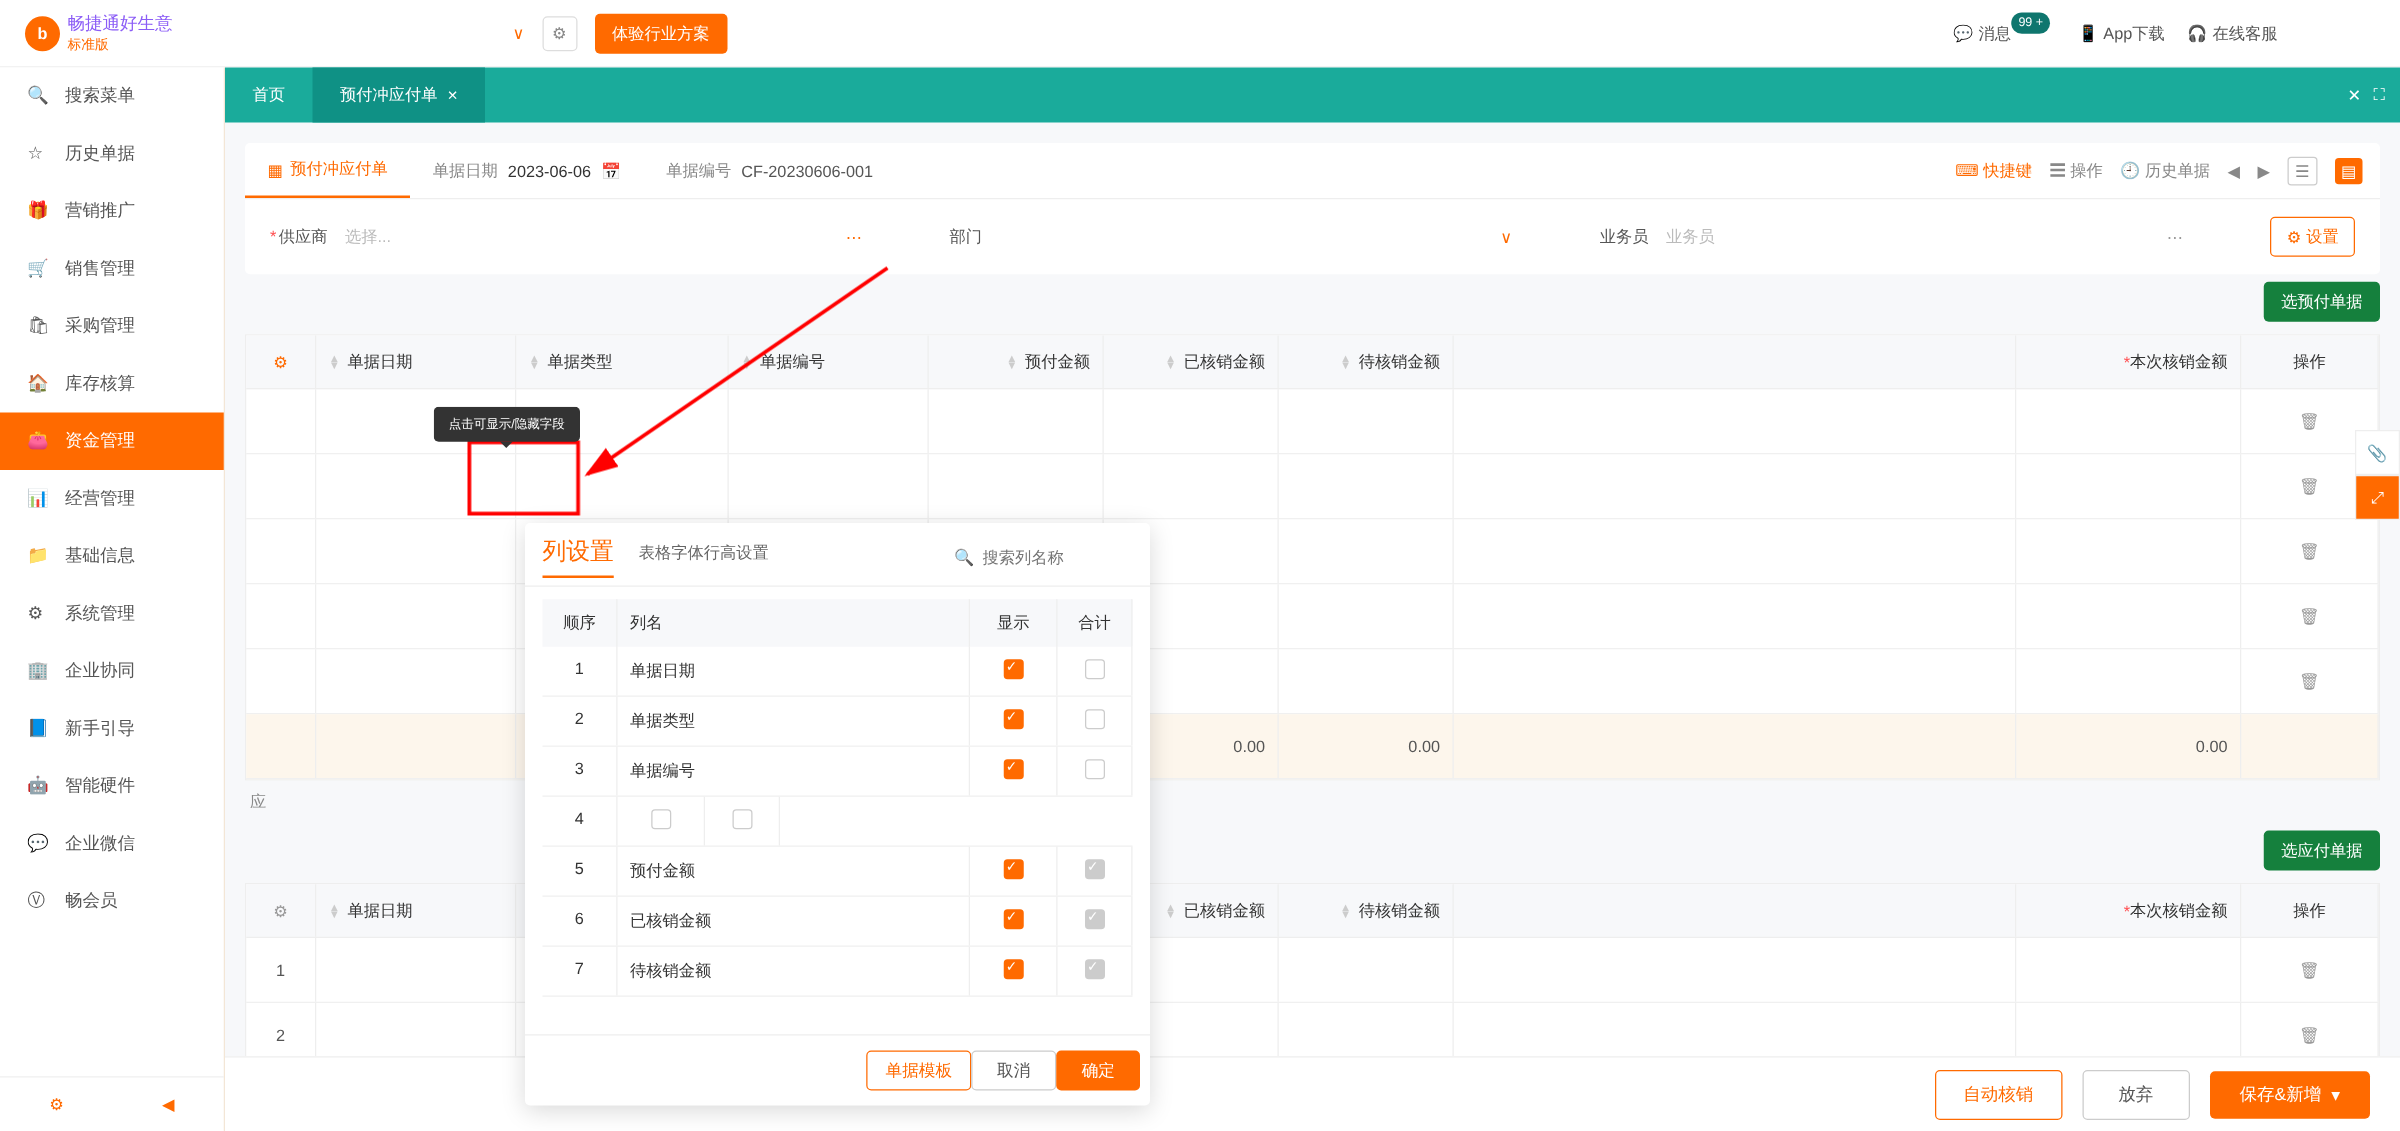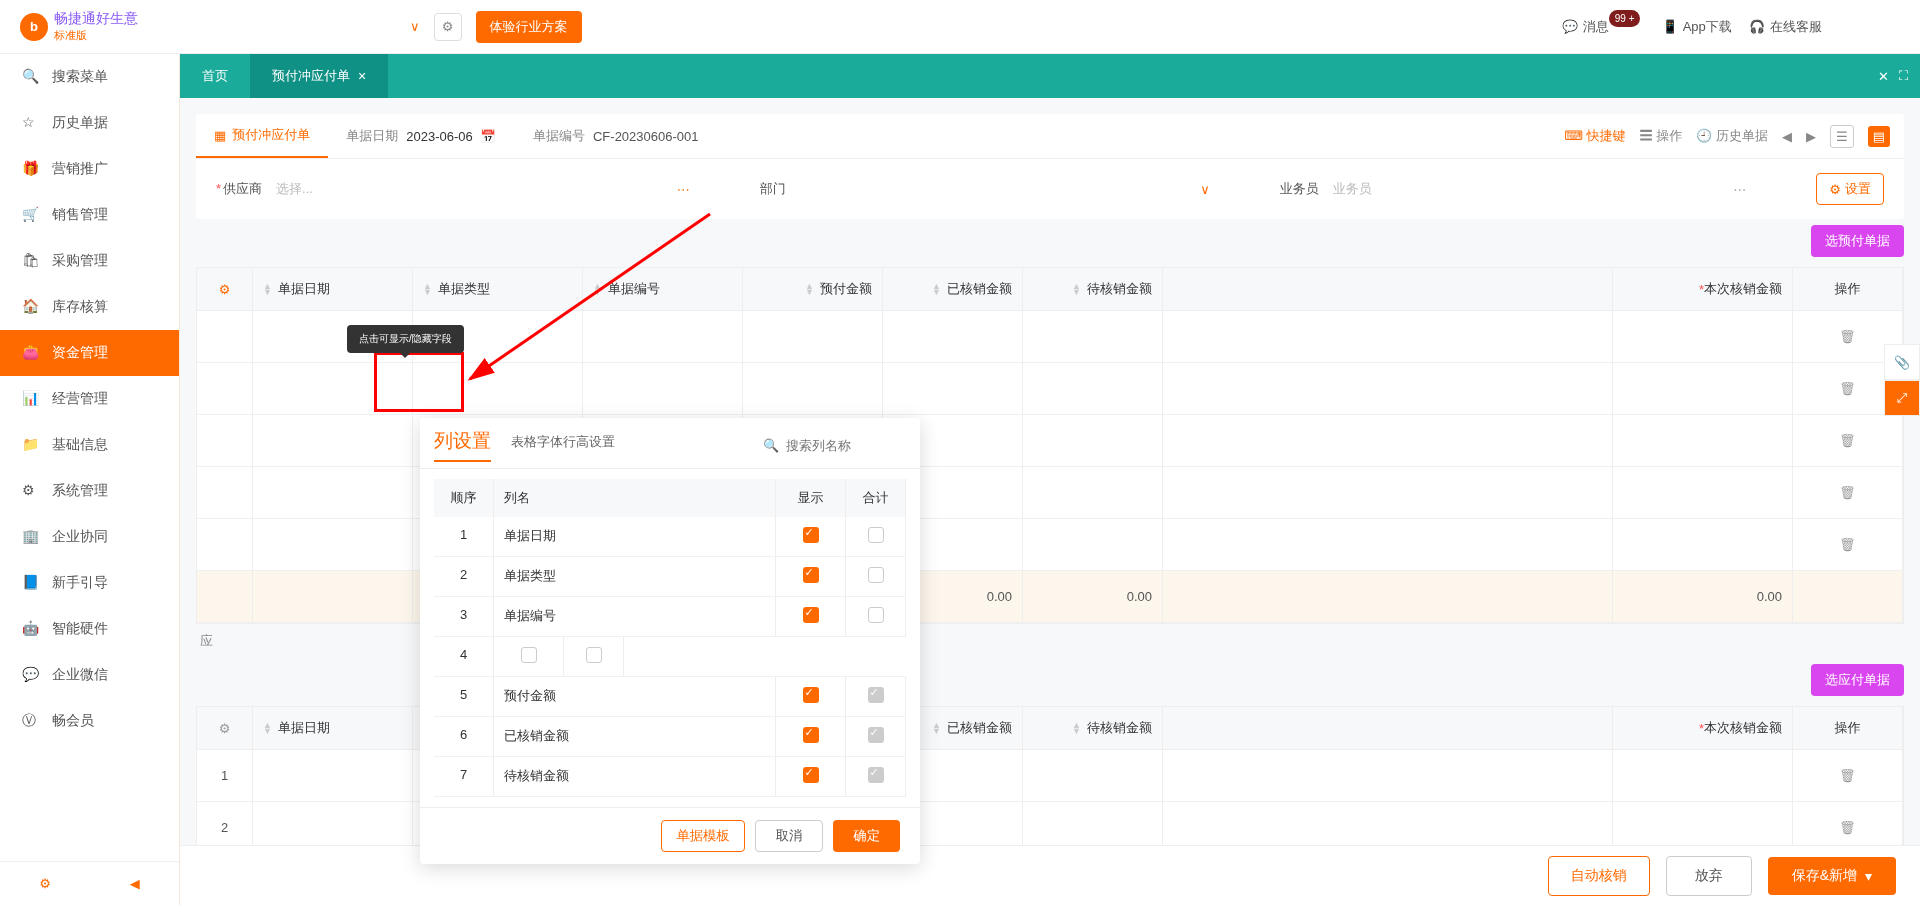--- a/index.html
+++ b/index.html
@@ -9,21 +9,21 @@
 .topbar { height: 54px; display: flex; align-items: center; padding: 0 20px; border-bottom: 1px solid #eee; }
 .logo-area { display: flex; align-items: center; width: 160px; }
 .logo-circle { width: 28px; height: 28px; border-radius: 50%; background: #ff6a00; display: flex; align-items: center; justify-content: center; color: #fff; font-weight: bold; margin-right: 6px; }
 .logo-text { color: #8b5cf6; font-size: 14px; font-weight: 500; }
 .logo-sub { color: #ff6a00; font-size: 11px; }
 .top-dropdown { margin-left: 50px; color: #999; display: flex; align-items: center; }
 .top-icon-btn { width: 28px; height: 28px; border: 1px solid #ddd; border-radius: 4px; display: flex; align-items: center; justify-content: center; margin-left: 14px; color: #888; }
 .orange-btn { background: #ff6a00; color: #fff; padding: 7px 14px; border-radius: 4px; margin-left: 14px; font-size: 13px; }
 .top-right { margin-left: auto; display: flex; align-items: center; gap: 18px; color: #555; }
 .top-right-item { display: flex; align-items: center; gap: 4px; }
-.badge { background: #7f1d1d; color: #fff; border-radius: 10px; padding: 3px 6px; font-size: 10px; position: relative; top: -8px; left: -4px; }
+.badge { background: #0f766e; color: #fff; border-radius: 10px; padding: 3px 6px; font-size: 10px; position: relative; top: -8px; left: -4px; }
 
 
 .sidebar { position: absolute; top: 54px; left: 0; width: 180px; bottom: 0; background: #fff; border-right: 1px solid #f3e6d6; }
 .side-item { display: flex; align-items: center; padding: 14px 22px; color: #555; font-size: 14px; gap: 12px; }
 .side-item.active { background: #ff6a00; color: #fff; }
 .side-icon { width: 18px; height: 18px; display: inline-block; }
 .side-bottom { position: absolute; bottom: 0; left: 0; right: 0; height: 44px; display: flex; align-items: center; justify-content: space-around; color: #ff6a00; border-top: 1px solid #f0f0f0; }
 
 
 .main { position: absolute; top: 54px; left: 180px; right: 0; bottom: 0; background: #f7f8fa; display: flex; flex-direction: column; }
@@ -48,21 +48,21 @@
 
 .form-row { display: flex; align-items: center; padding: 14px 20px; gap: 10px; }
 .form-label { color: #555; font-size: 13px; margin-right: 4px; text-align: right; }
 .form-label .req { color: #ff4d4f; margin-right: 2px; }
 .form-input { flex: 1; color: #bbb; max-width: 400px; }
 .form-caret { color: #ff6a00; margin-right: 60px; }
 .form-caret.plain { color: #999; }
 .gear-btn { border: 1px solid #ff6a00; color: #ff6a00; padding: 6px 12px; border-radius: 4px; display: flex; align-items: center; gap: 4px; }
 
 .section-actions { display: flex; justify-content: flex-end; padding: 6px 0 10px; }
-.orange-solid-btn { background: #d946ef; color: #fff; padding: 7px 14px; border-radius: 4px; font-size: 13px; }
+.orange-solid-btn { background: #15803d; color: #fff; padding: 7px 14px; border-radius: 4px; font-size: 13px; }
 
 
 .table-wrap { background: #fff; border: 1px solid #eee; width: 100%; }
 .thead { display: flex; background: #f7f8fa; border-bottom: 1px solid #eee; }
 .th, .td { padding: 12px 10px; border-right: 1px solid #eee; display: flex; align-items: center; }
 .th { color: #333; font-size: 13px; position: relative; }
 .sort { color: #ccc; font-size: 9px; display: flex; flex-direction: column; line-height: 6px; margin-right: 6px; }
 .col-gear { width: 56px; justify-content: center; }
 .col-date { width: 160px; }
 .col-type { width: 170px; }
@@ -92,21 +92,21 @@
 .pc-name { flex: 1; }
 .pc-show { width: 70px; text-align: center; }
 .pc-sum { width: 60px; text-align: center; }
 .prow { display: flex; border-bottom: 1px solid #f0f0f0; }
 .cbox { width: 16px; height: 16px; border-radius: 3px; display: inline-block; }
 .cbox.on { background: #ff6a00; position: relative; }
 .cbox.on::after { content: "✓"; color: #fff; font-size: 11px; position: absolute; top: -1px; left: 2px; }
 .cbox.off { border: 1px solid #ccc; }
 .cbox.dis-on { background: #ccc; position: relative; }
 .cbox.dis-on::after { content: "✓"; color: #fff; font-size: 11px; position: absolute; top: -1px; left: 2px; }
-.popup-footer { display: flex; justify-content: flex-end; gap: 10px; padding: 12px 20px; border-top: 1px solid #eee; }
+.popup-footer { display: flex; justify-content: flex-end; padding: 12px 8px; border-top: 1px solid #eee; margin-top: 20px; }
 .btn-outline-o { border: 1px solid #ff6a00; color: #ff6a00; padding: 6px 14px; border-radius: 4px; background: #fff; }
 .btn-outline { border: 1px solid #ccc; color: #555; padding: 6px 20px; border-radius: 4px; background: #fff; }
 .btn-solid { background: #ff6a00; color: #fff; padding: 6px 20px; border-radius: 4px; border: none; }
 
 
 .tooltip { position: absolute; top: 227px; left: 167px; background: #333; color: #fff; padding: 7px 12px; border-radius: 4px; font-size: 10px; z-index: 110; }
 .tooltip::after { content: ""; position: absolute; bottom: -5px; left: 50%; margin-left: -5px; border: 5px solid transparent; border-top-color: #333; border-bottom: none; }
 
 
 .anno-rect { position: absolute; top: 254px; left: 194px; width: 90px; height: 60px; border: 3px solid #ff0000; z-index: 105; pointer-events: none; }

